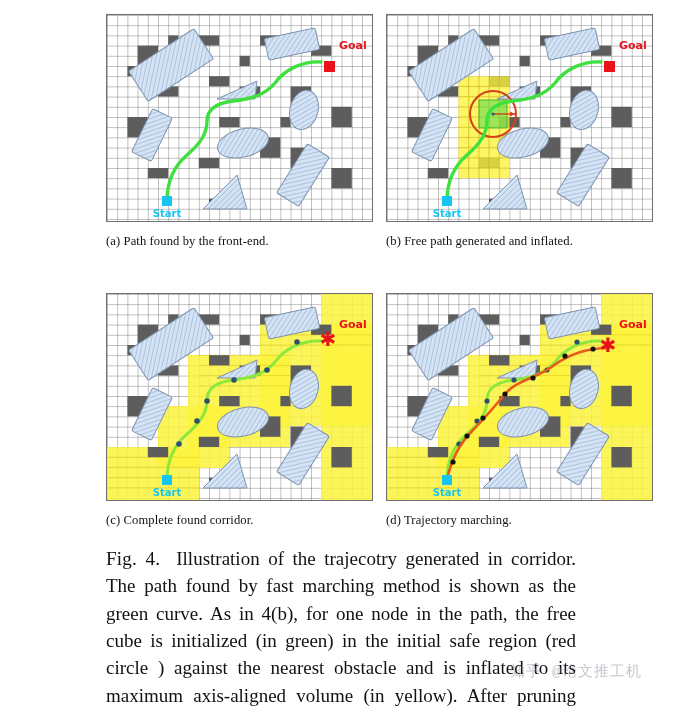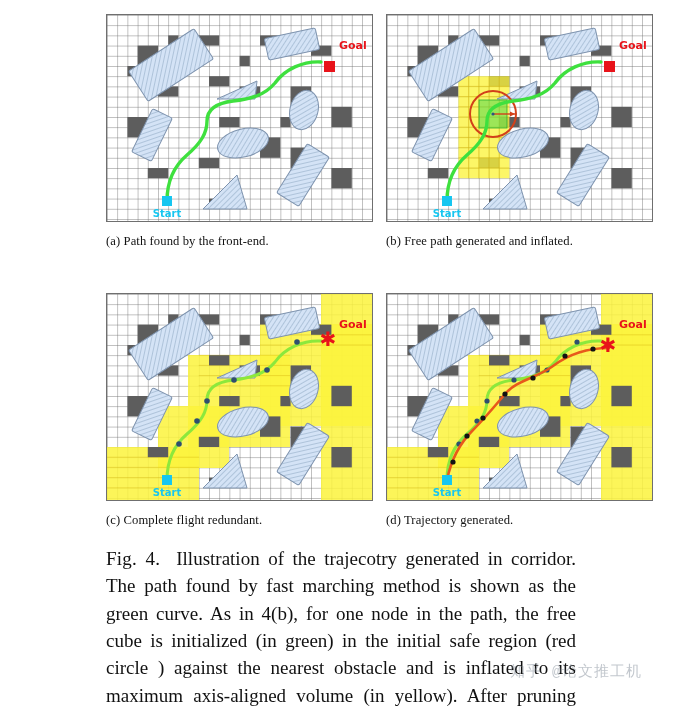--- a/index.html
+++ b/index.html
@@ -304,21 +304,21 @@
               <circle cx="190" cy="48" r="2.8"></circle>
             </g>
 
             <rect x="55" y="181" width="10" height="10" fill="#16c6f0"></rect>
             <text x="60" y="202" font-family="DejaVu Sans, sans-serif" font-size="10" font-weight="bold" fill="#16c6f0" text-anchor="middle">Start</text>
 
             <text x="221" y="52" font-family="DejaVu Sans, sans-serif" font-size="20" font-weight="bold" fill="#e8131a" text-anchor="middle">✱</text>
             <text x="232" y="34" font-family="DejaVu Sans, sans-serif" font-size="11" font-weight="bold" fill="#e8131a">Goal</text>
           </svg>
         </div>
-        <div class="panel-caption">(c) Complete flight redundant.</div>
+        <div class="panel-caption">(c) Complete found corridor.</div>
       </div>
 
       <div class="panel-cell">
         <div class="panel-box">
           <svg class="map-svg" viewBox="0 0 265 206" preserveAspectRatio="none">
             <rect x="0" y="0" width="265" height="206" fill="url(#gridA)"></rect>
 
             <g fill="#fbf33c" fill-opacity="0.85">
               <rect x="0" y="153" width="92" height="53"></rect>
               <rect x="51" y="112" width="71" height="62"></rect>
@@ -400,21 +400,21 @@
               <circle cx="206" cy="55" r="2.6"></circle>
             </g>
 
             <rect x="55" y="181" width="10" height="10" fill="#16c6f0"></rect>
             <text x="60" y="202" font-family="DejaVu Sans, sans-serif" font-size="10" font-weight="bold" fill="#16c6f0" text-anchor="middle">Start</text>
 
             <text x="221" y="58" font-family="DejaVu Sans, sans-serif" font-size="20" font-weight="bold" fill="#e8131a" text-anchor="middle">✱</text>
             <text x="232" y="34" font-family="DejaVu Sans, sans-serif" font-size="11" font-weight="bold" fill="#e8131a">Goal</text>
           </svg>
         </div>
-        <div class="panel-caption">(d) Trajectory generated.</div>
+        <div class="panel-caption">(d) Trajectory marching.</div>
       </div>
     </div>
   </div>
 
   <div class="fig-caption">
     <span class="lead">Fig. 4.</span><span class="lead-gap"></span><span>Illustration of the trajecotry generated in corridor. The path found by fast marching method is shown as the green curve. As in 4(b), for one node in the path, the free cube is initialized (in green) in the initial safe region (red circle ) against the nearest obstacle and is inflated to its maximum axis-aligned volume (in yellow). After pruning redundant nodes, the flight corridor is formed and is marked in yellow in Fig. 4(c). Finally, the trajectory is optimized to be confined entirely within the flight corridor and satisfy dynamical feasibilities, as the red curve in Fig. 4(d).</span>
   </div>
 
   <div class="watermark">知乎 @论文推工机</div>
 

